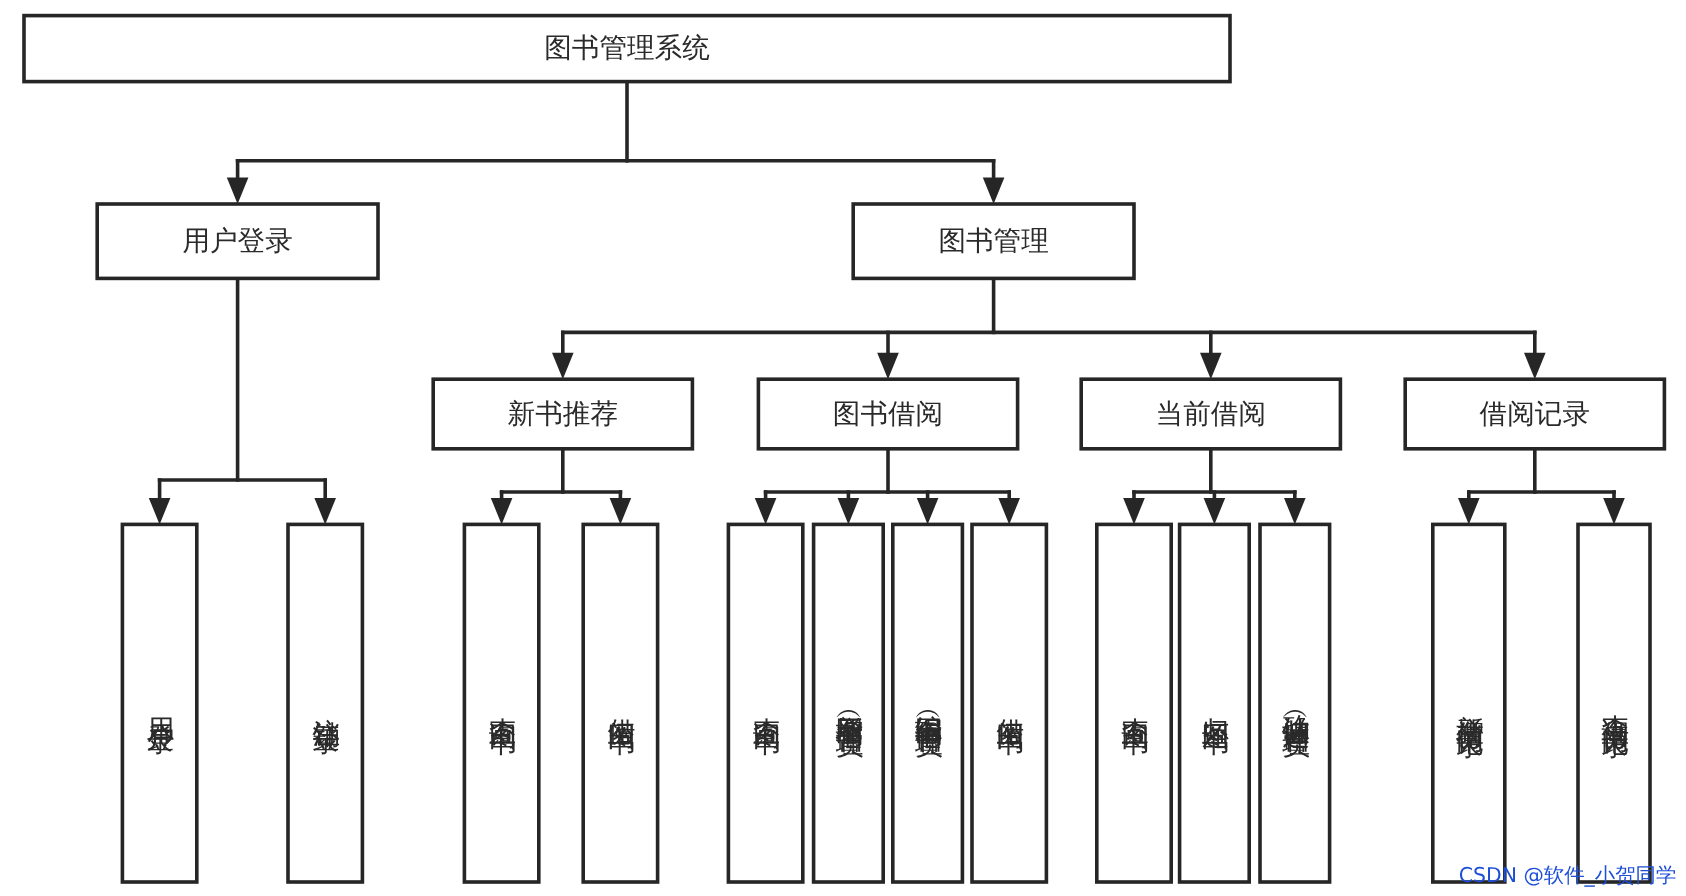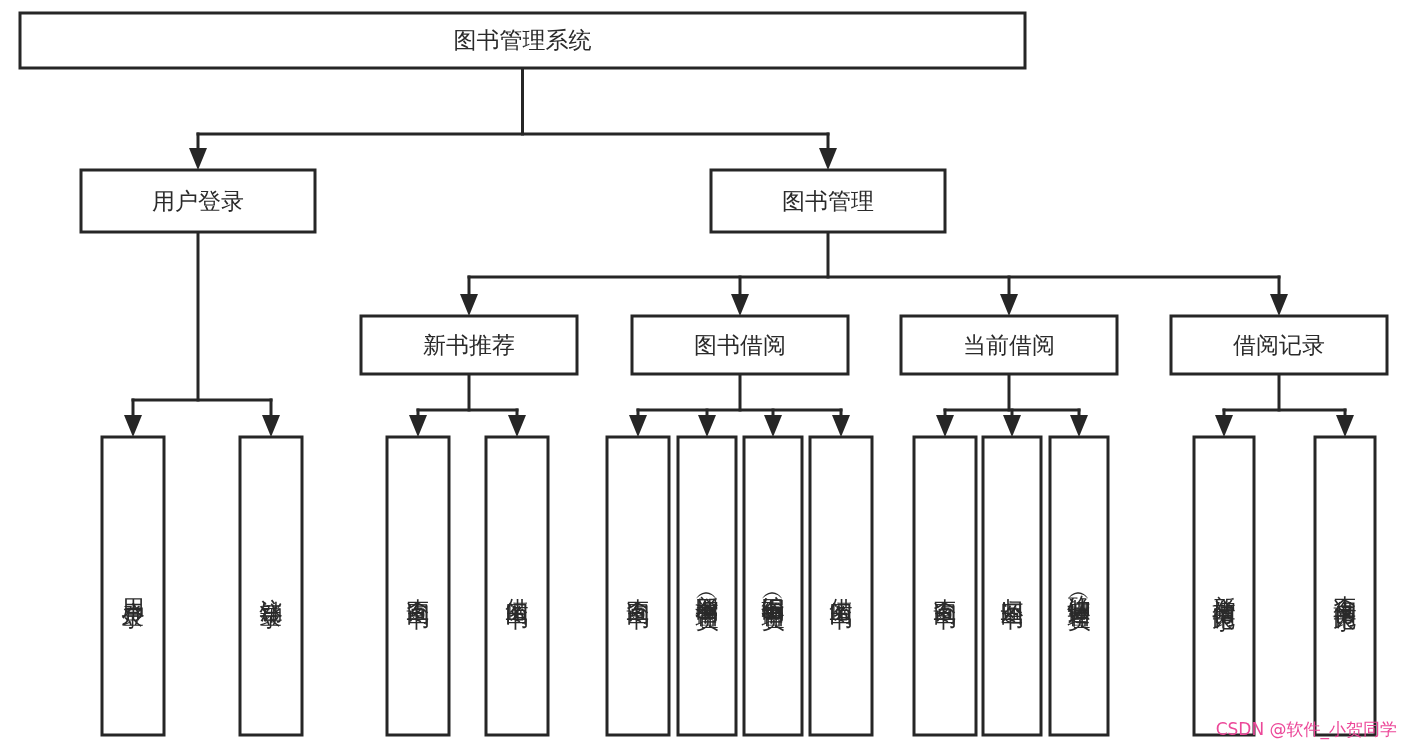--- a/index.html
+++ b/index.html
@@ -62,21 +62,21 @@
     text-align: center;
     white-space: nowrap;
     pointer-events: none;
   }
   .watermark {
     position: absolute;
     right: 8px;
     bottom: 6px;
     font-family: "DejaVu Sans", "Liberation Sans", sans-serif;
     font-size: 17px;
-    color: #ec4899;
+    color: #1d4ed8;
     white-space: nowrap;
   }
 </style>
 </head>
 <body>
 
 <div id="diagram-root">
 
   <svg class="chart-canvas" viewBox="0 0 1405 747">
     <g id="connectors-layer">

